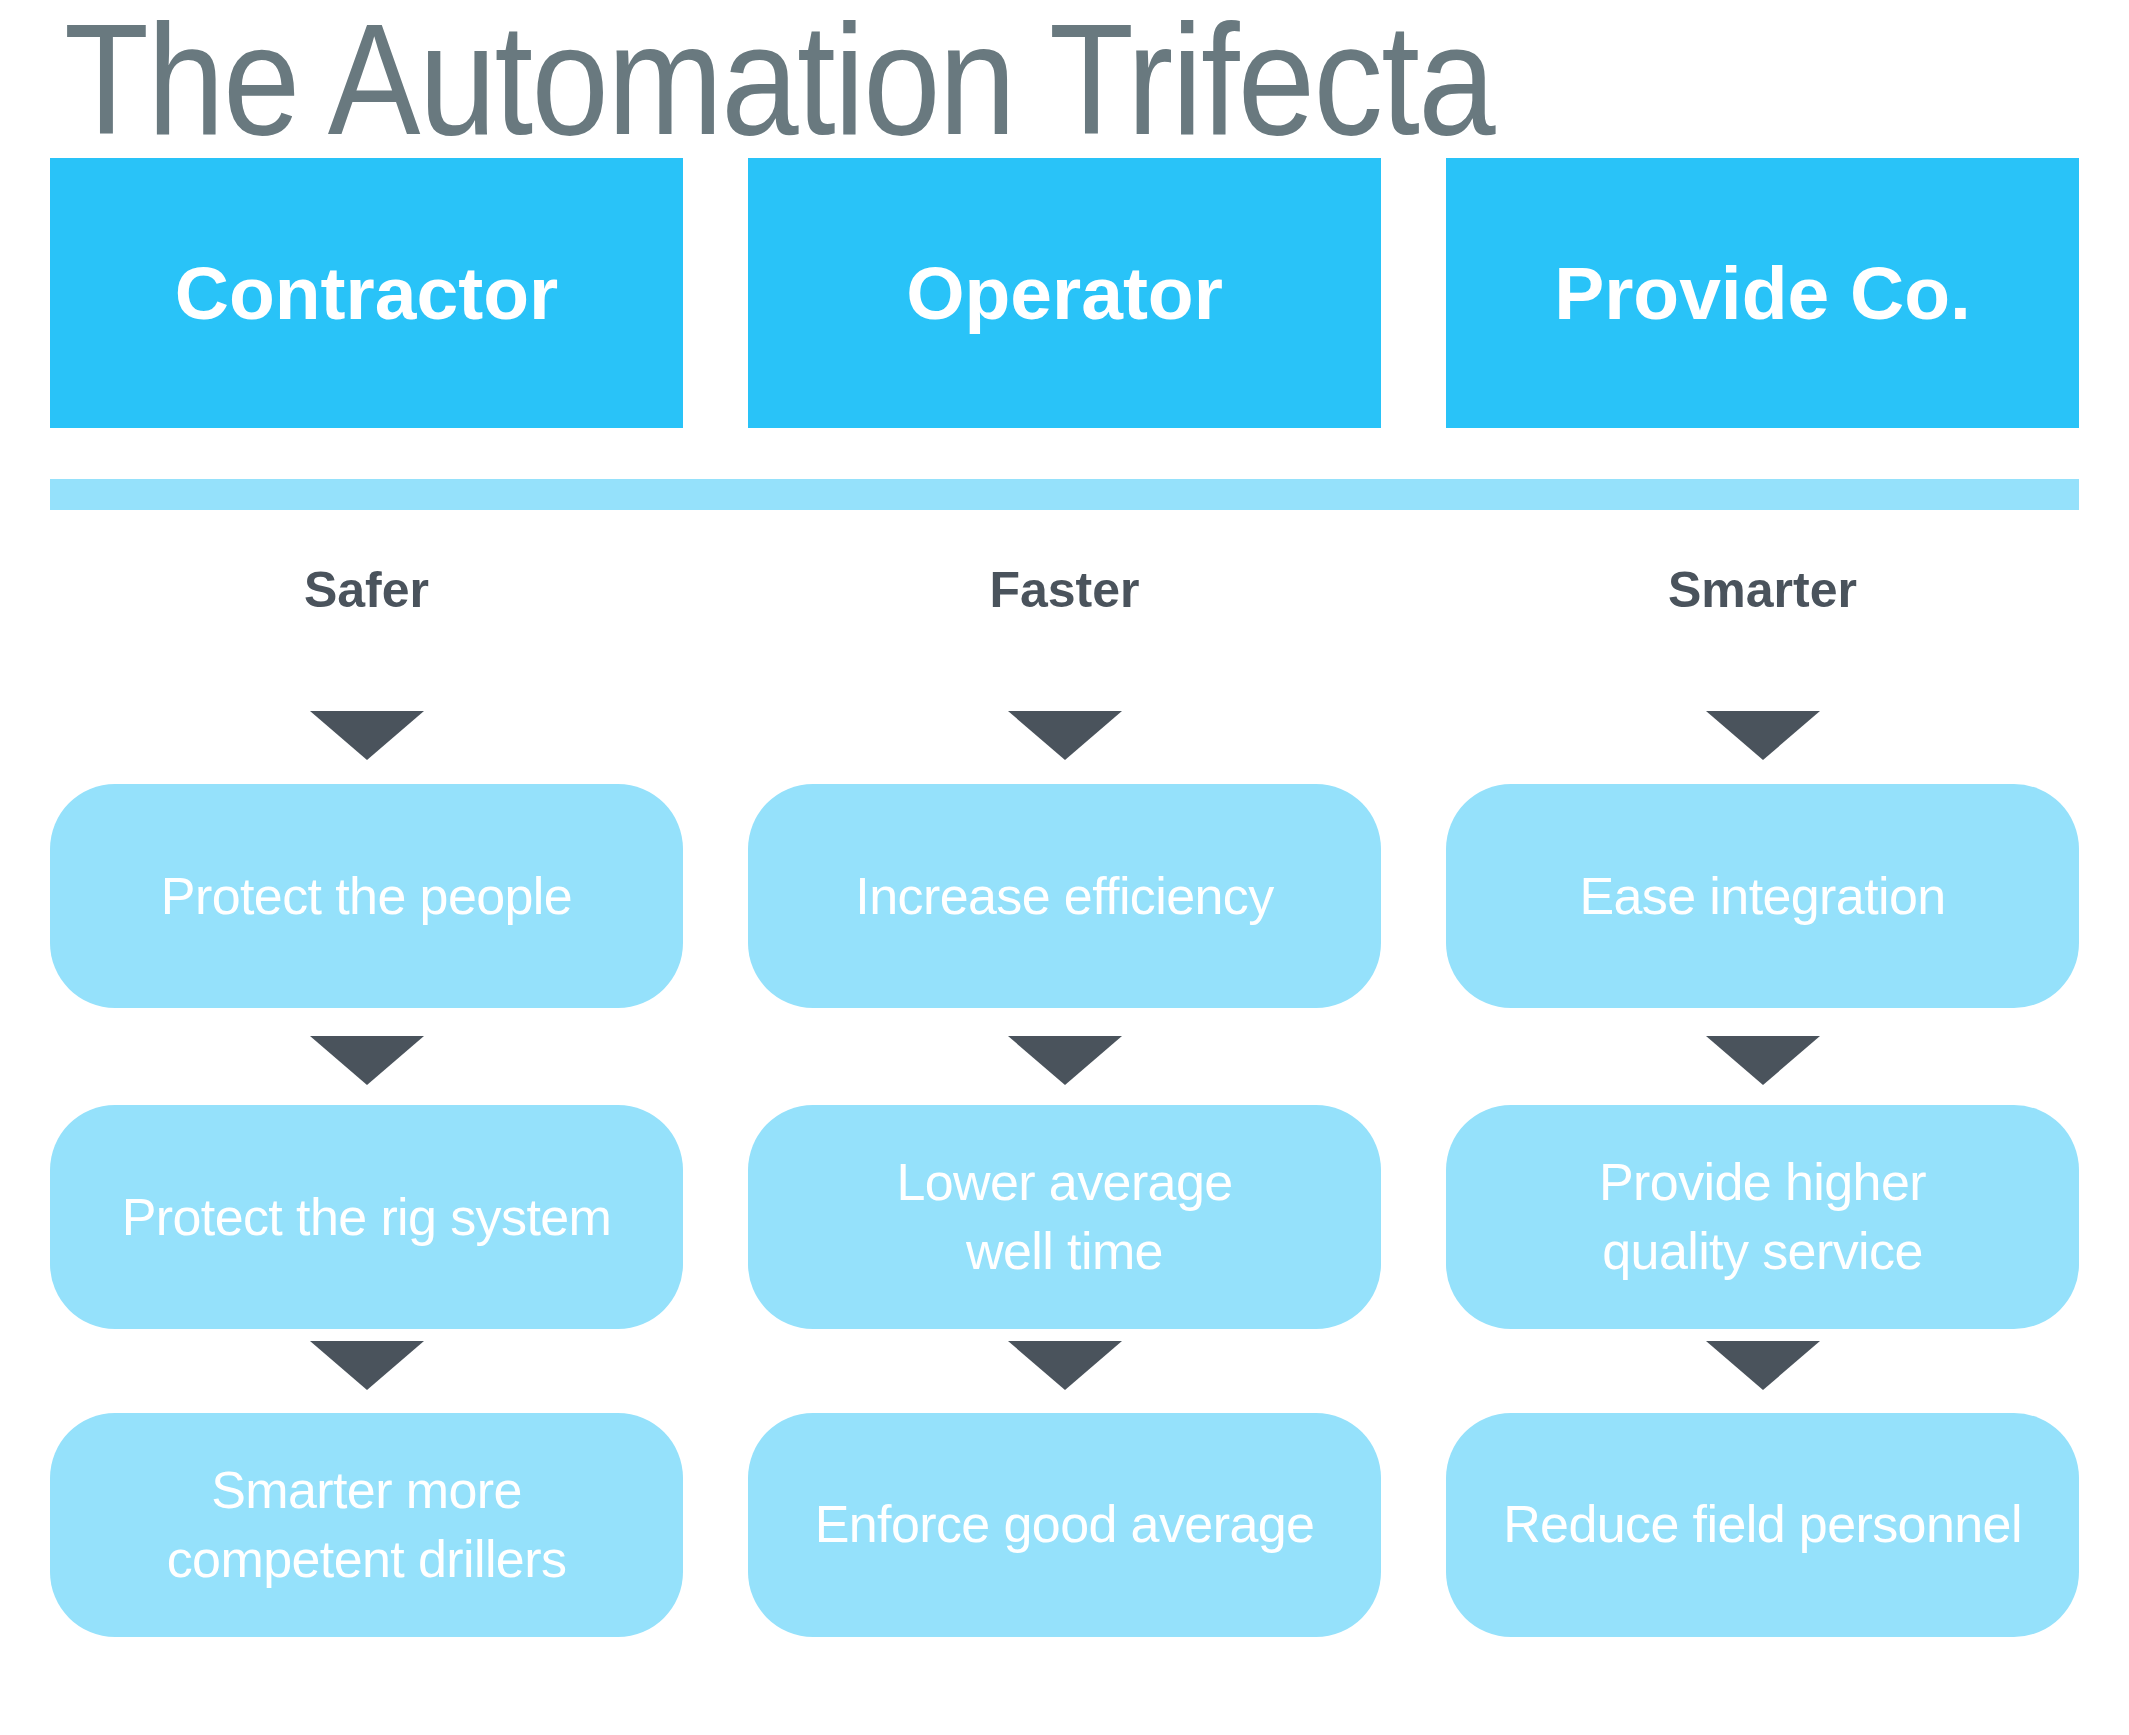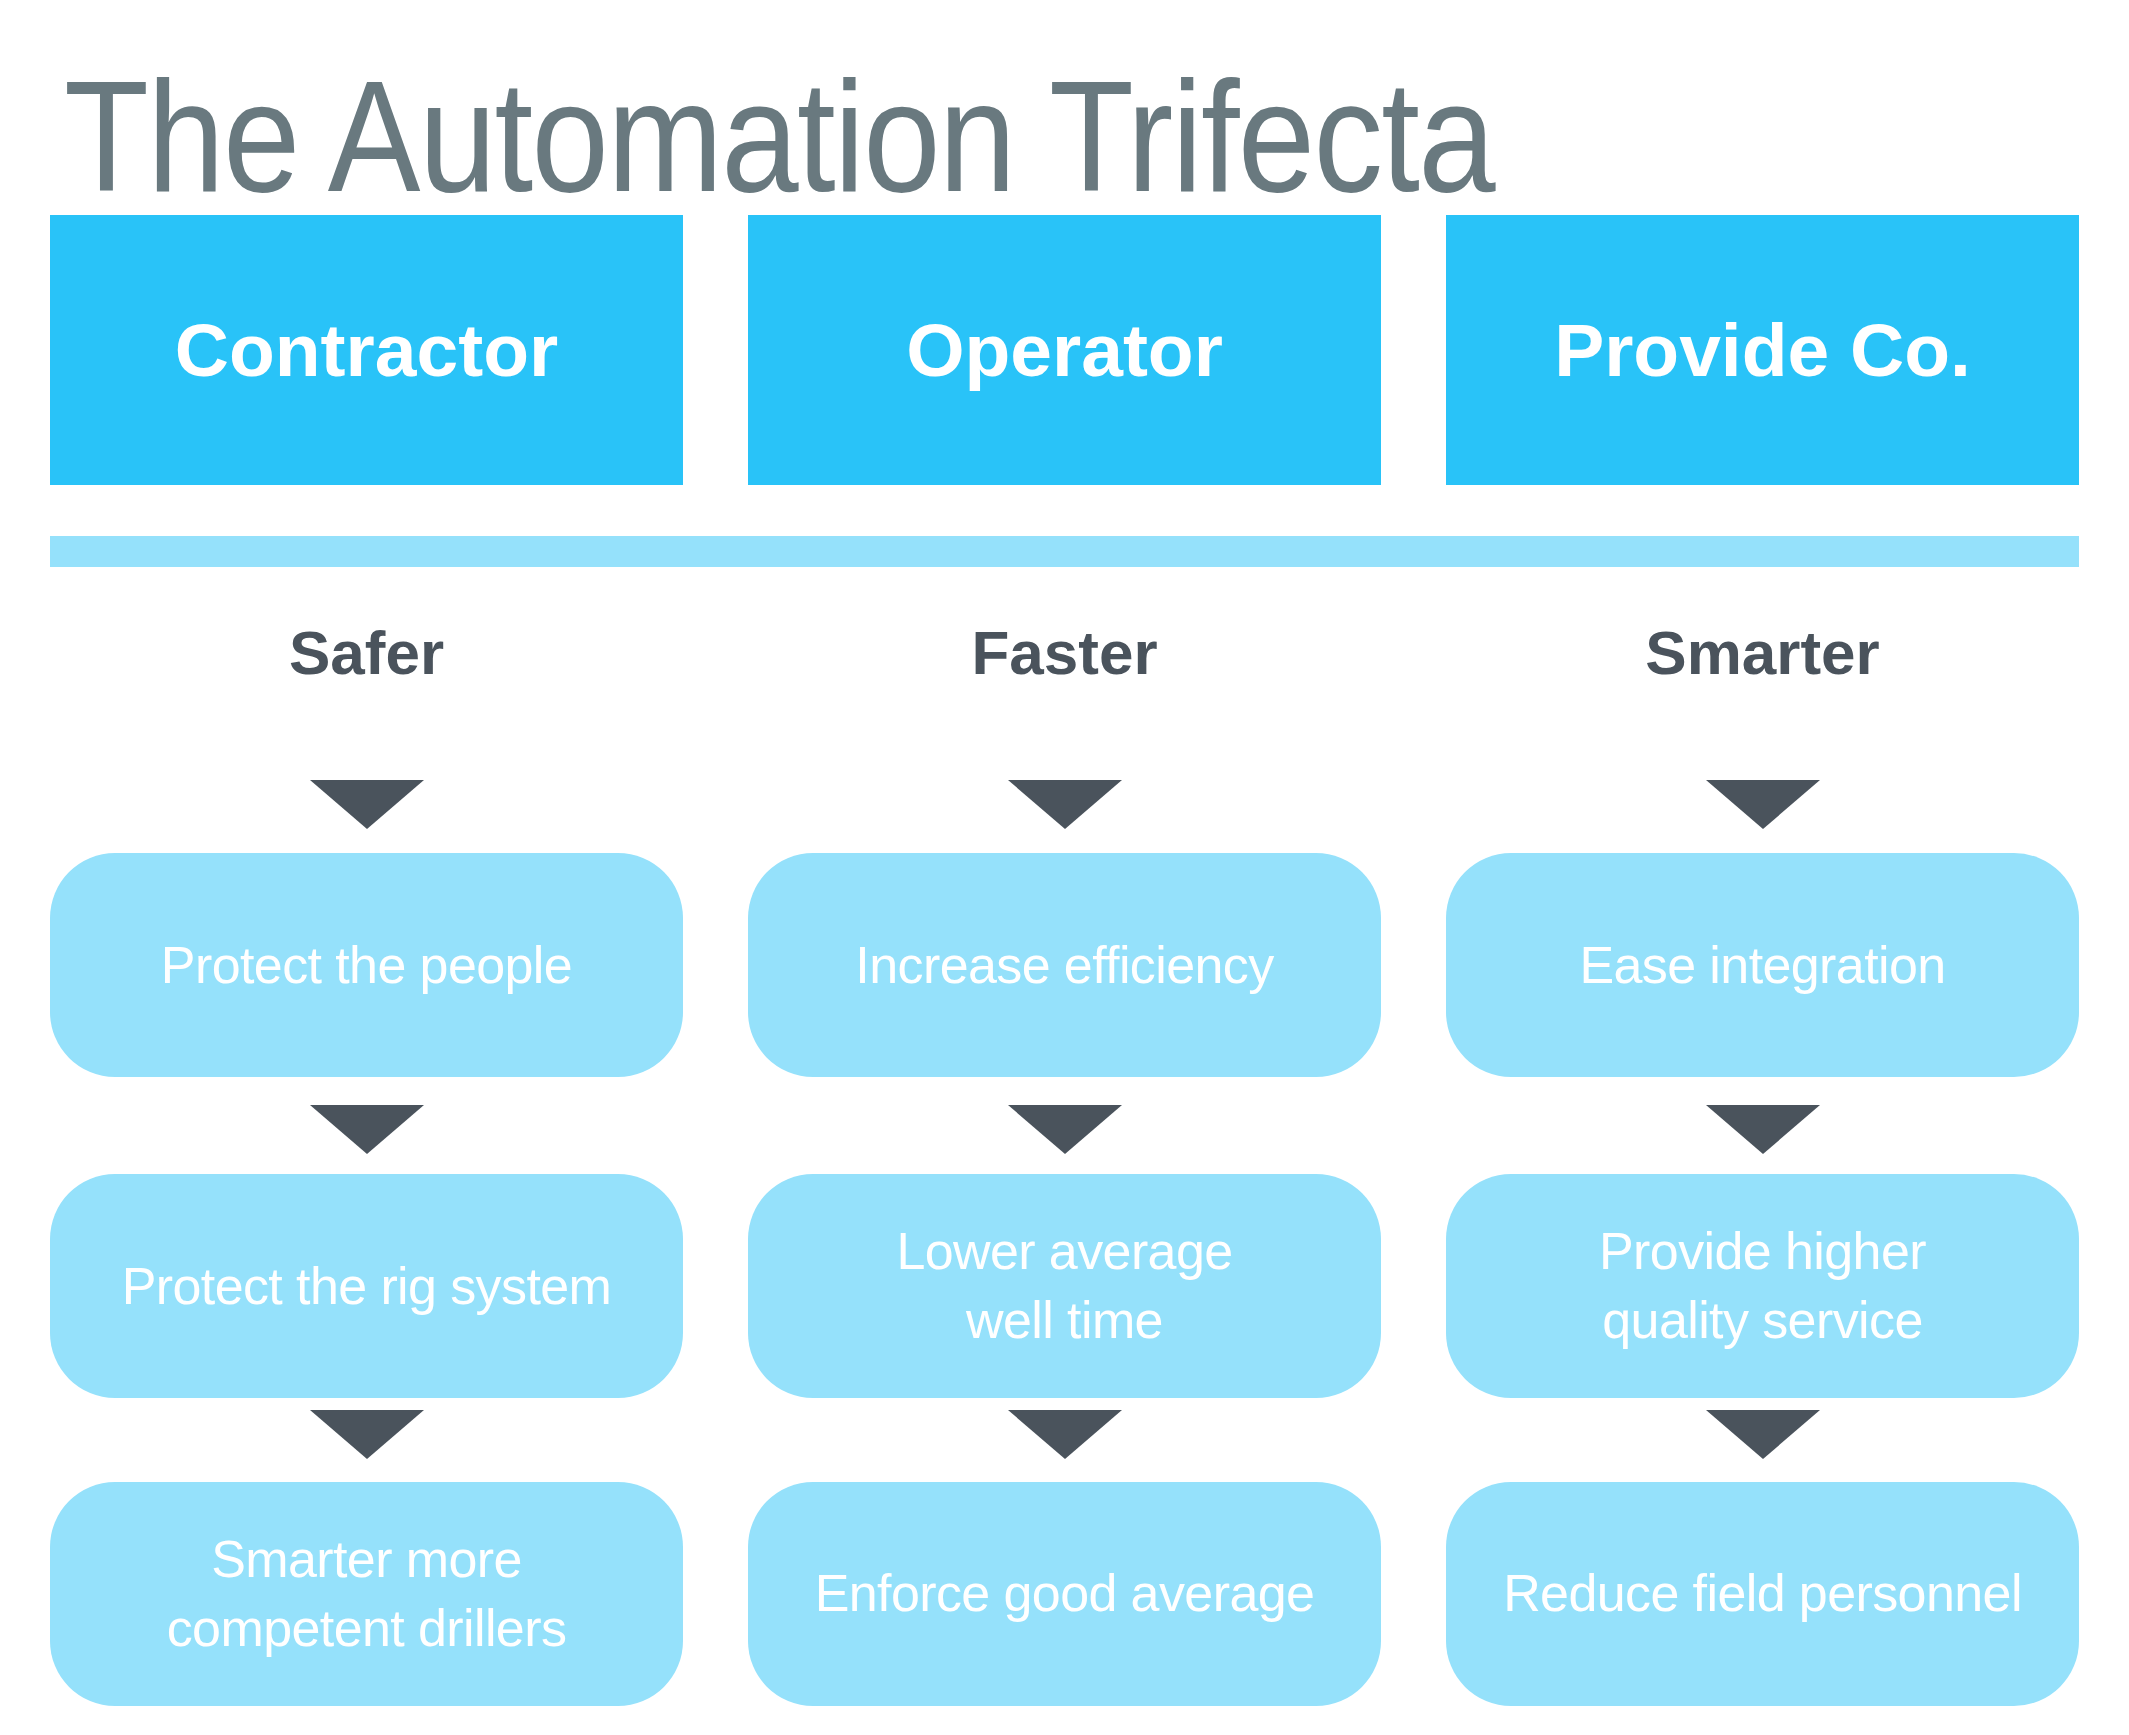--- a/index.html
+++ b/index.html
@@ -14,21 +14,20 @@
   .canvas {
     box-sizing: border-box;
     width: 2129px;
     height: 1736px;
     padding: 0 50px;
     background: #ffffff;
   }
   
   .page-title {
     margin: 0;
-    padding-top: 57px;
     padding-left: 14px;
     font-size: 158px;
     line-height: 1.0;
     font-weight: 300;
     color: #69797F;
     letter-spacing: -1.9px;
     white-space: nowrap;
   }
   .page-title .title-inner {
     display: inline-block;
@@ -67,21 +66,21 @@
     gap: 65px;
   }
   .column {
     flex: 1 1 0;
     display: flex;
     flex-direction: column;
     align-items: center;
   }
   .theme-heading {
     margin-top: 55px;
-    font-size: 62px;
+    font-size: 50px;
     line-height: 1.0;
     font-weight: bold;
     color: #4A535C;
   }
   .arrow-down {
     width: 0;
     height: 0;
     border-left: 57px solid transparent;
     border-right: 57px solid transparent;
     border-top: 49px solid #4A535C;

